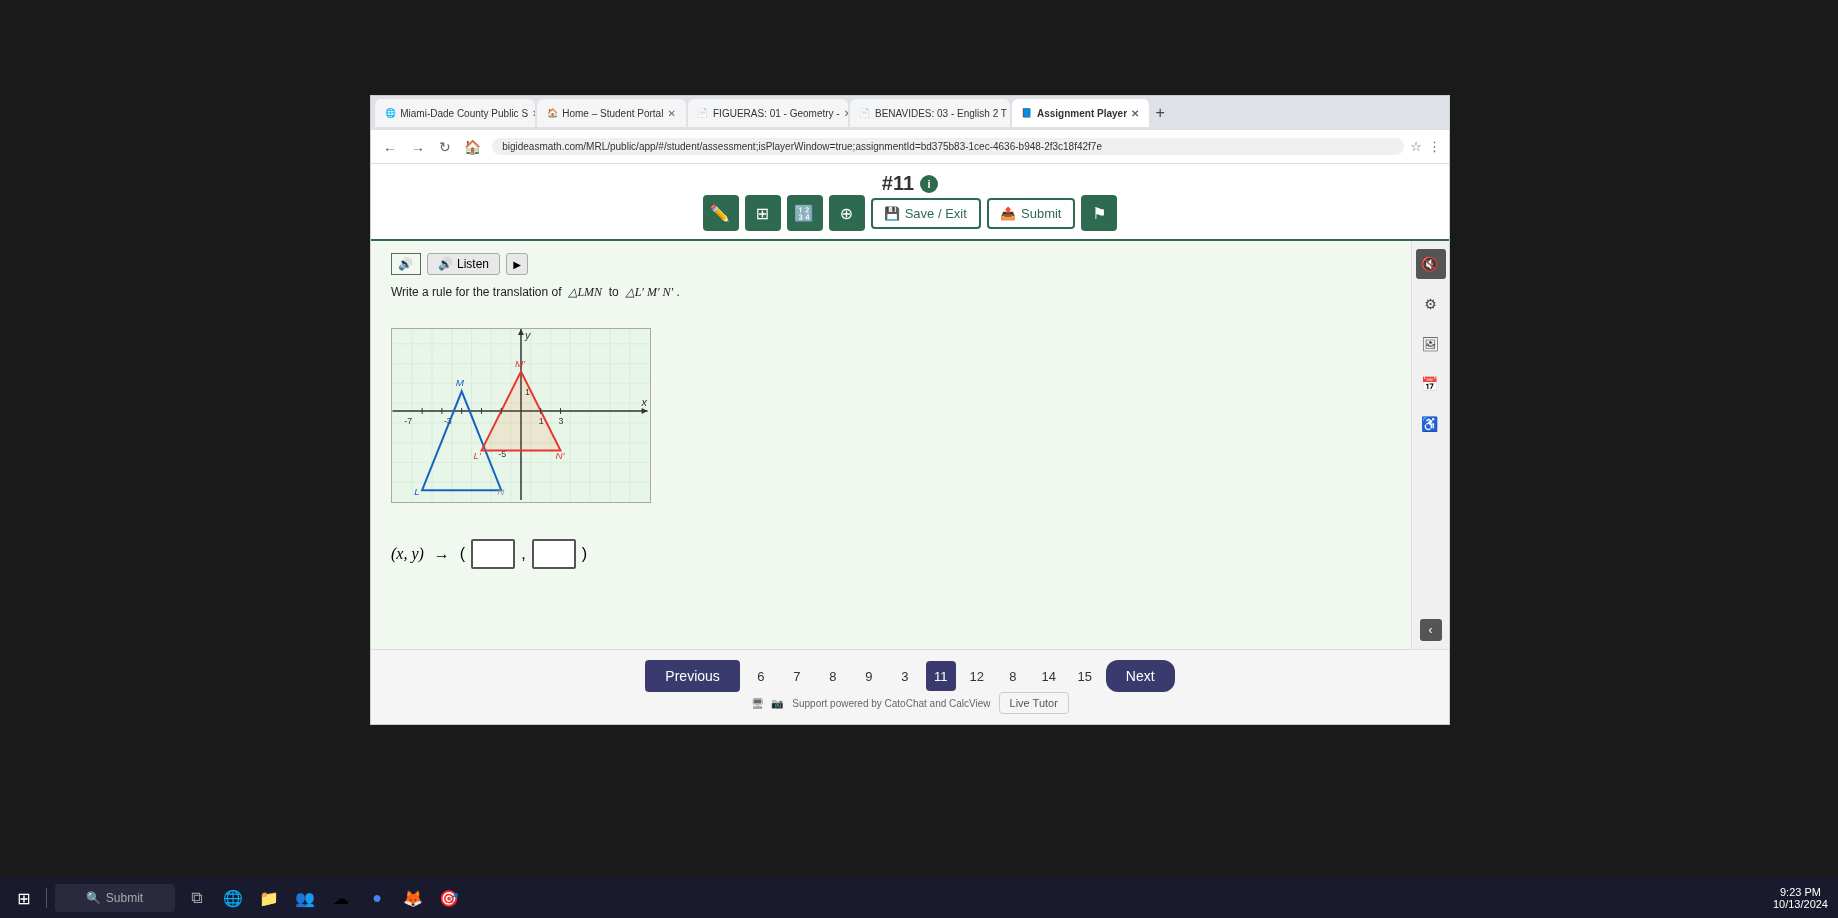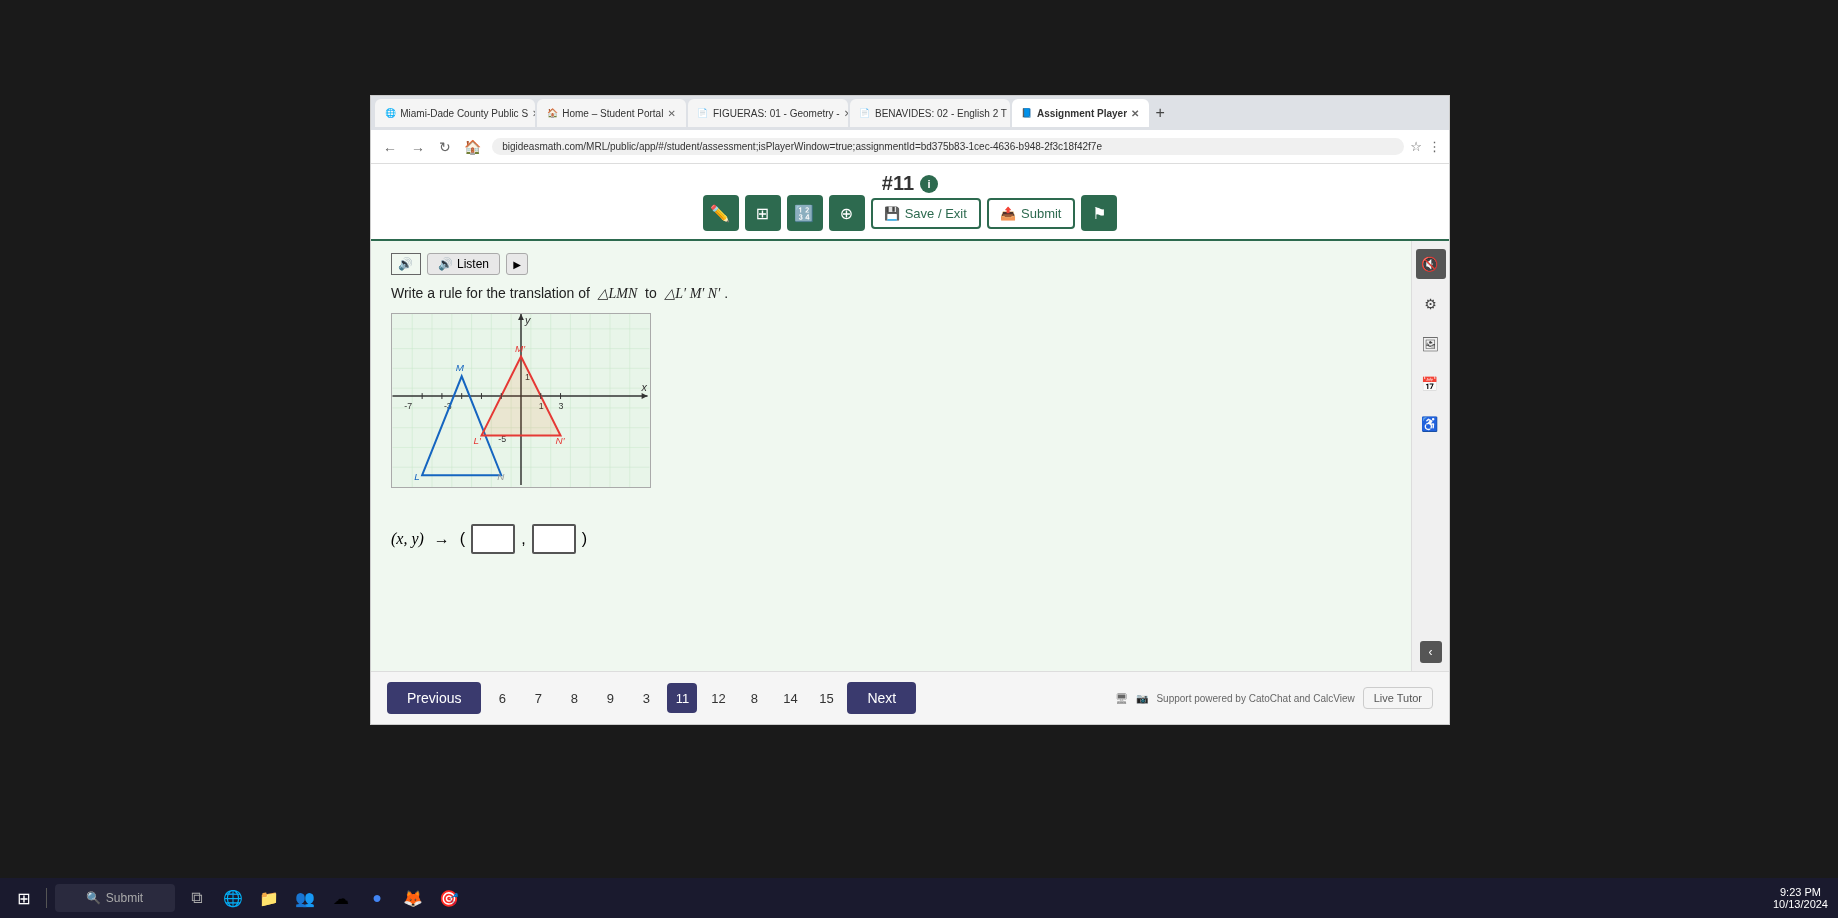--- a/index.html
+++ b/index.html
@@ -233,23 +233,23 @@
       background: #e8e8e8;
       border-radius: 3px;
       display: flex;
       align-items: center;
       justify-content: center;
       cursor: pointer;
       font-size: 10px;
     }
 
     .question-text {
-      font-size: 14px;
+      font-size: 12px;
       color: #222;
-      margin-bottom: 11px;
+      margin-bottom: 28px;
     }
 
     
     .graph-container {
       width: 260px;
       height: 175px;
       border: 1px solid #aaa;
       background: #e8f5e9;
       position: relative;
       margin-bottom: 16px;
@@ -279,20 +279,21 @@
     }
 
     
     .pagination-bar {
       background: #f5f5f5;
       border-top: 1px solid #ddd;
       padding: 10px 16px;
       display: flex;
       align-items: center;
       justify-content: space-between;
+      flex-direction: column;
     }
 
     .pagination-controls {
       display: flex;
       align-items: center;
       gap: 6px;
     }
 
     .prev-btn {
       background: #3a3a6e;
@@ -301,21 +302,21 @@
       border-radius: 4px;
       padding: 8px 20px;
       font-size: 14px;
       cursor: pointer;
     }
 
     .next-btn {
       background: #3a3a6e;
       color: white;
       border: none;
-      border-radius: 4px;
+      border-radius: 12px;
       padding: 8px 20px;
       font-size: 14px;
       cursor: pointer;
     }
 
     .page-num {
       width: 30px;
       height: 30px;
       border-radius: 4px;
       display: flex;
@@ -431,21 +432,21 @@
       <span>Home – Student Portal</span>
       <span class="tab-close">✕</span>
     </div>
     <div class="tab">
       <span style="font-size:9px;">📄</span>
       <span>FIGUERAS: 01 - Geometry -</span>
       <span class="tab-close">✕</span>
     </div>
     <div class="tab">
       <span style="font-size:9px;">📄</span>
-      <span>BENAVIDES: 02 - English 2 T</span>
+      <span>BENAVIDES: 03 - English 2 T</span>
 
     </div>
     <div class="tab active">
       <span style="font-size:9px;">📘</span>
       <span>Assignment Player</span>
       <span class="tab-close">✕</span>
     </div>
     <span style="margin-left:4px; cursor:pointer; color:#444; font-size:16px;">+</span>
   </div>
 

